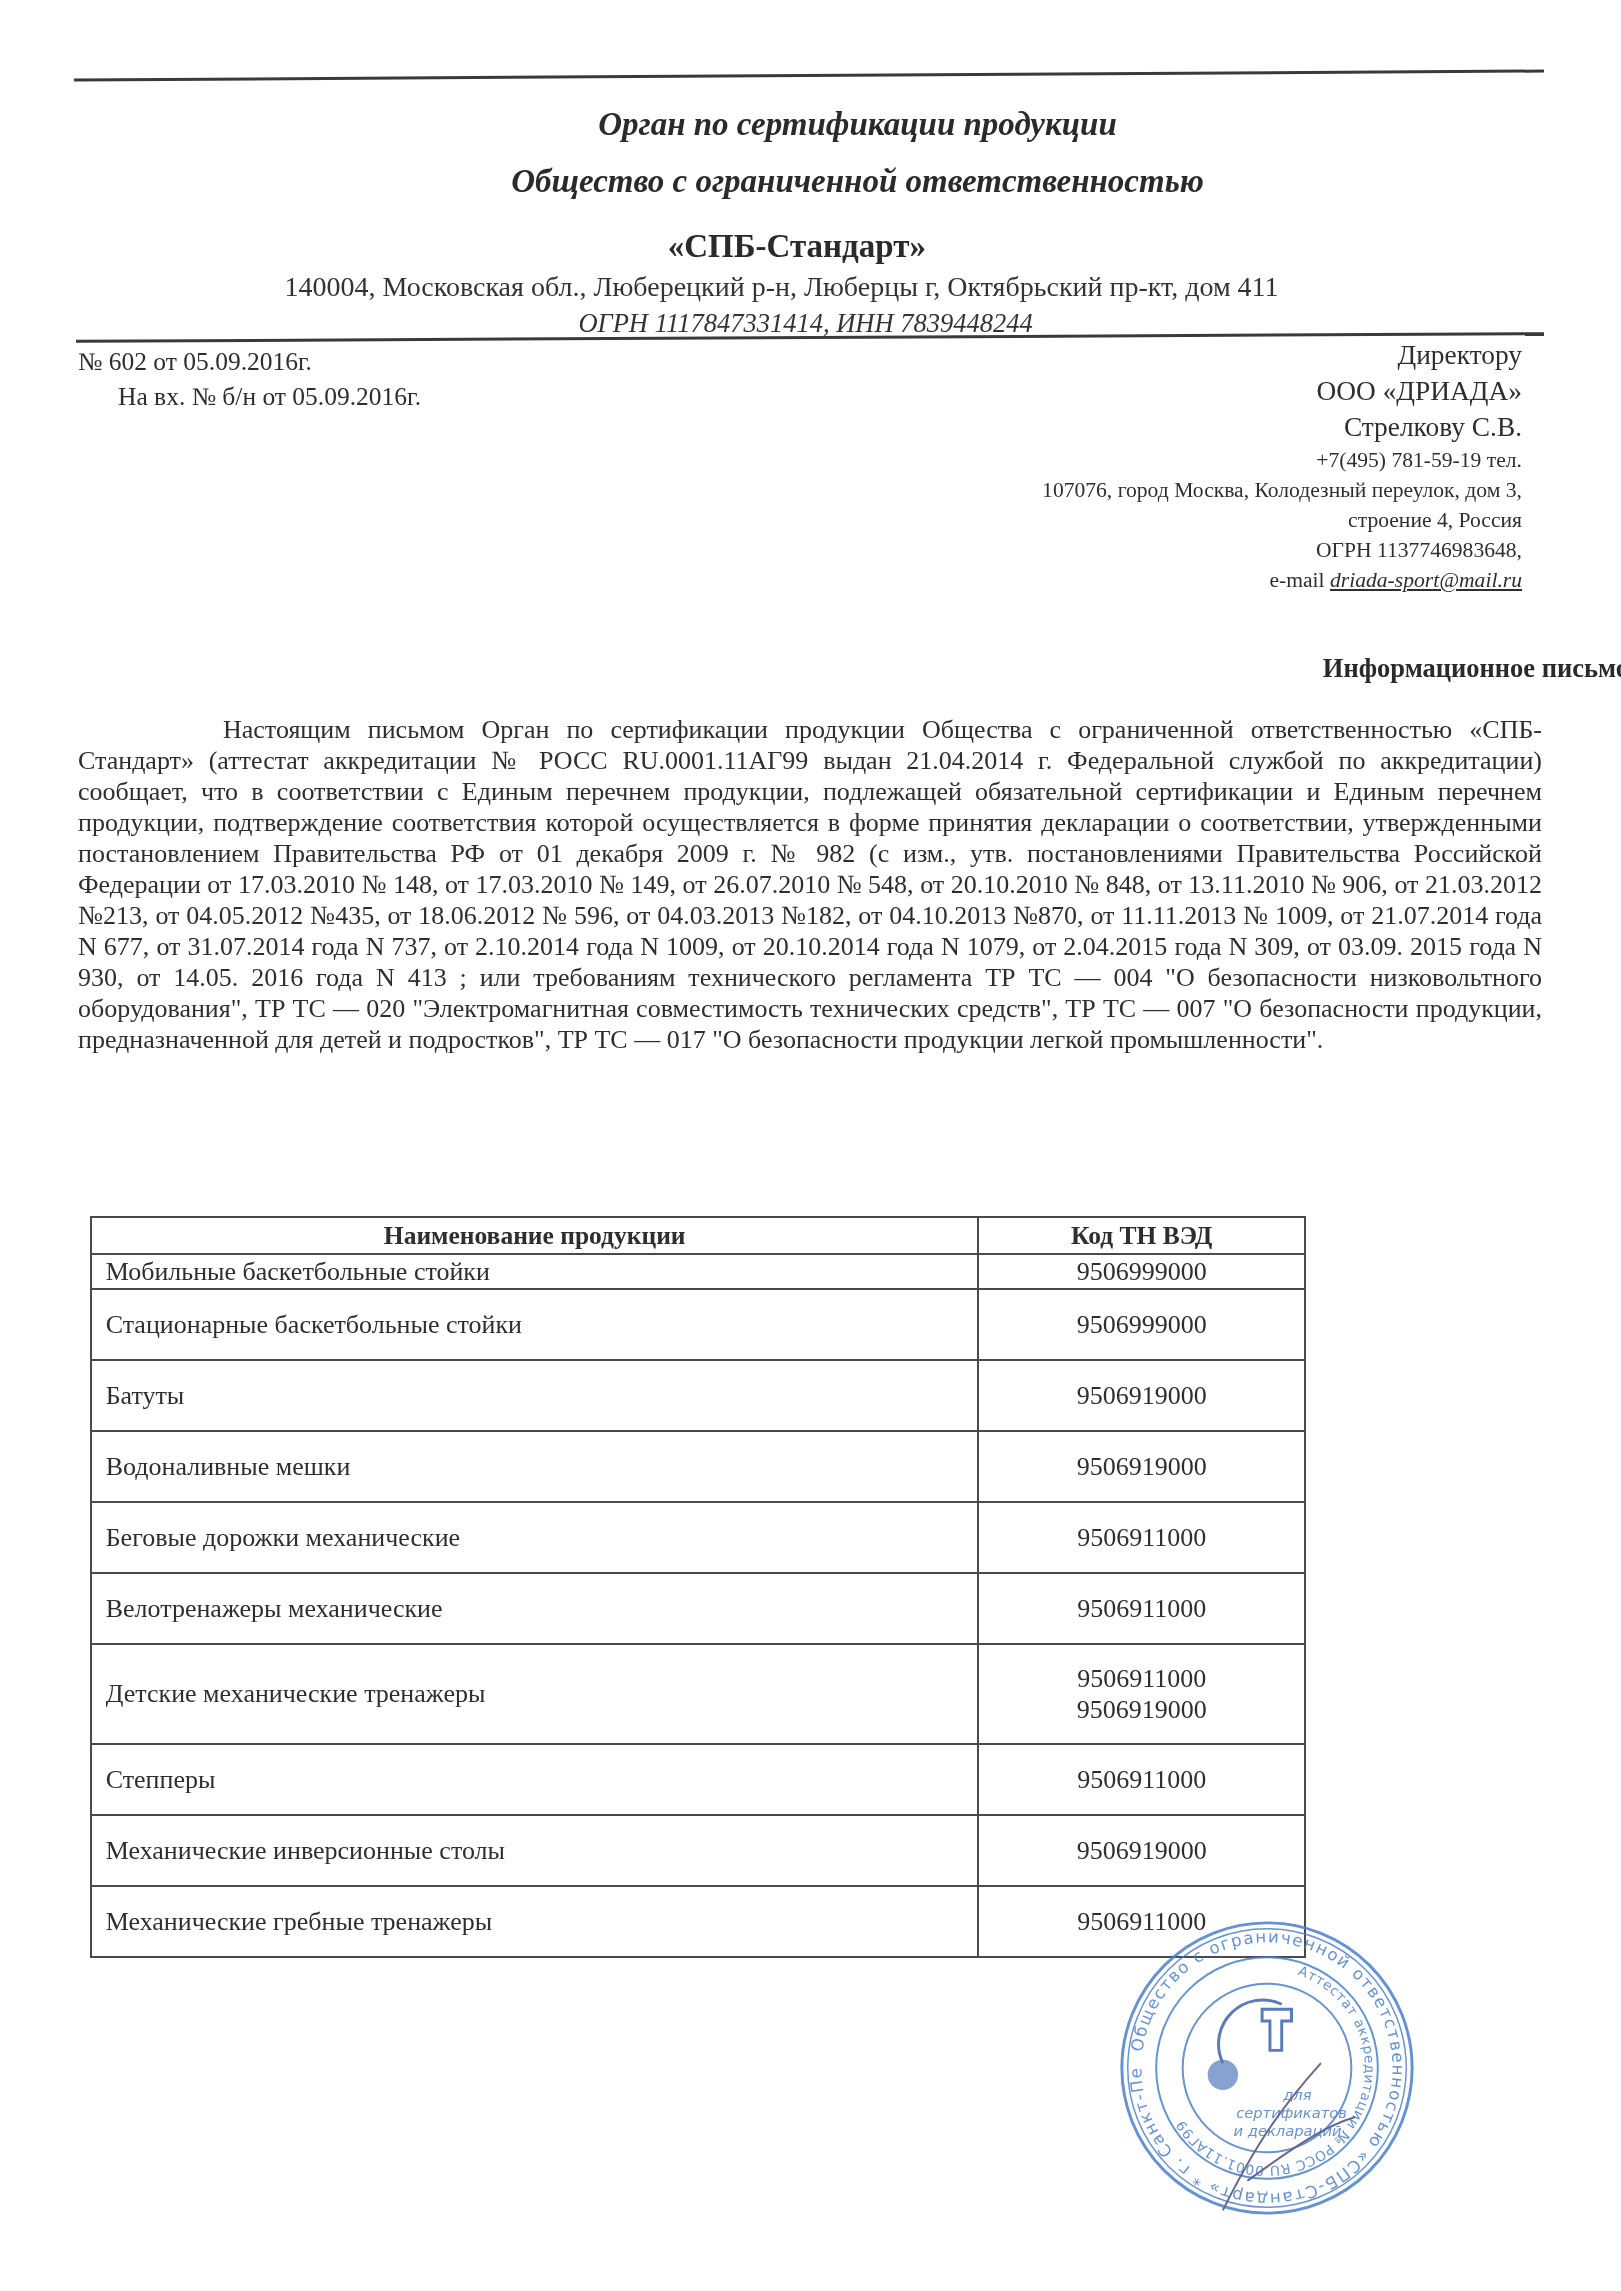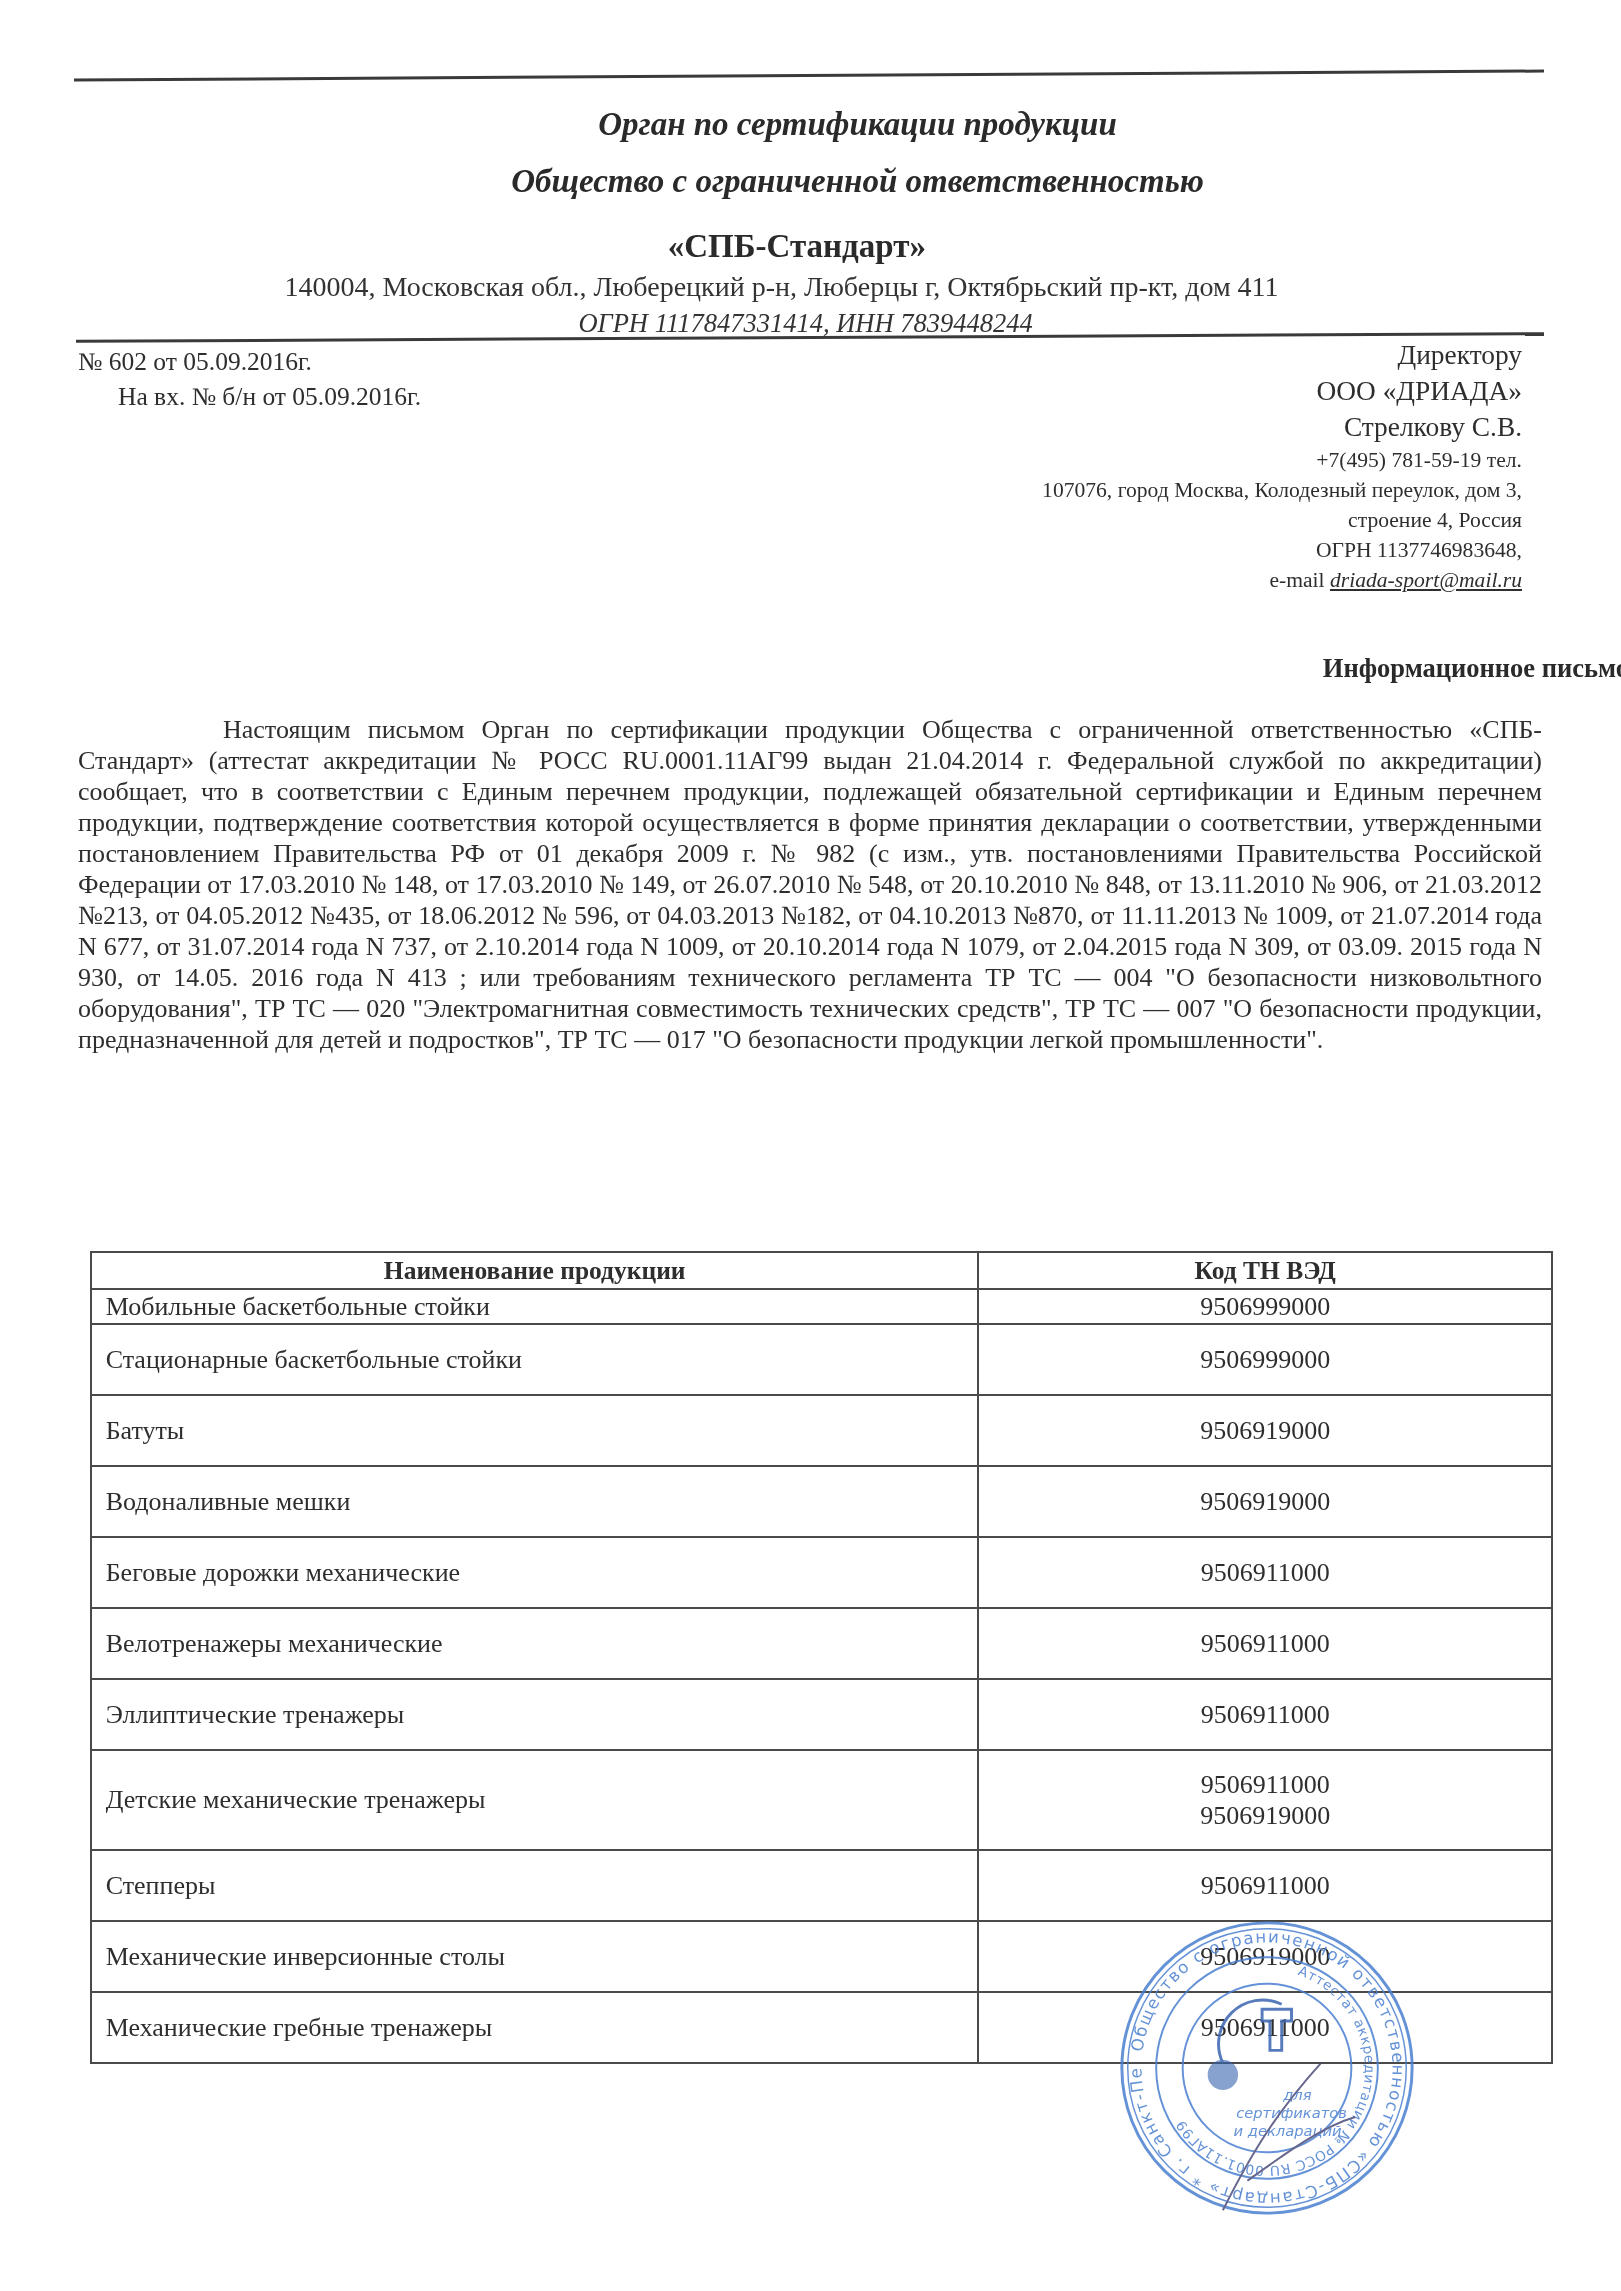--- a/index.html
+++ b/index.html
@@ -34,21 +34,21 @@
       font-weight: bold; font-size: 26.5px; color: #2a2a2a;
     }
     .body-text {
       position: absolute; top: 714px; left: 78px; width: 1464px;
       font-size: 26px; line-height: 31px; text-align: justify;
       color: #2e2e2e;
     }
     .body-text .indent { display: inline-block; width: 145px; }
 
     table.products {
-      position: absolute; top: 1251px; left: 90px; width: 1463px;
+      position: absolute; top: 1216px; left: 90px; width: 1216px;
       border-collapse: collapse; font-size: 26px; color: #2e2e2e;
     }
     table.products th, table.products td {
       border: 2px solid #4a4a4a; padding: 0 13.7px; vertical-align: middle;
     }
     table.products th { font-weight: bold; height: 35px; text-align: center; font-size: 25.5px; }
     table.products td.name { text-align: left; width: 858px; }
     table.products td.code { text-align: center; }
     tr.r-short td { height: 33px; }
     tr.r-std td { height: 69px; }
@@ -126,26 +126,20 @@
         </td>
     </tr>
     <tr class="r-std">
       <td class="name">Беговые дорожки механические</td>
       <td class="code">
           <span class="code-line">9506911000</span>
         </td>
     </tr>
     <tr class="r-std">
       <td class="name">Велотренажеры механические</td>
-      <td class="code">
-          <span class="code-line">9506911000</span>
-        </td>
-    </tr>
-    <tr class="r-std">
-      <td class="name">Эллиптические тренажеры</td>
       <td class="code">
           <span class="code-line">9506911000</span>
         </td>
     </tr>
     <tr class="r-tall">
       <td class="name">Детские механические тренажеры</td>
       <td class="code">
         <span class="code-line">9506911000</span>
         <span class="code-line">9506919000</span>
       </td>

